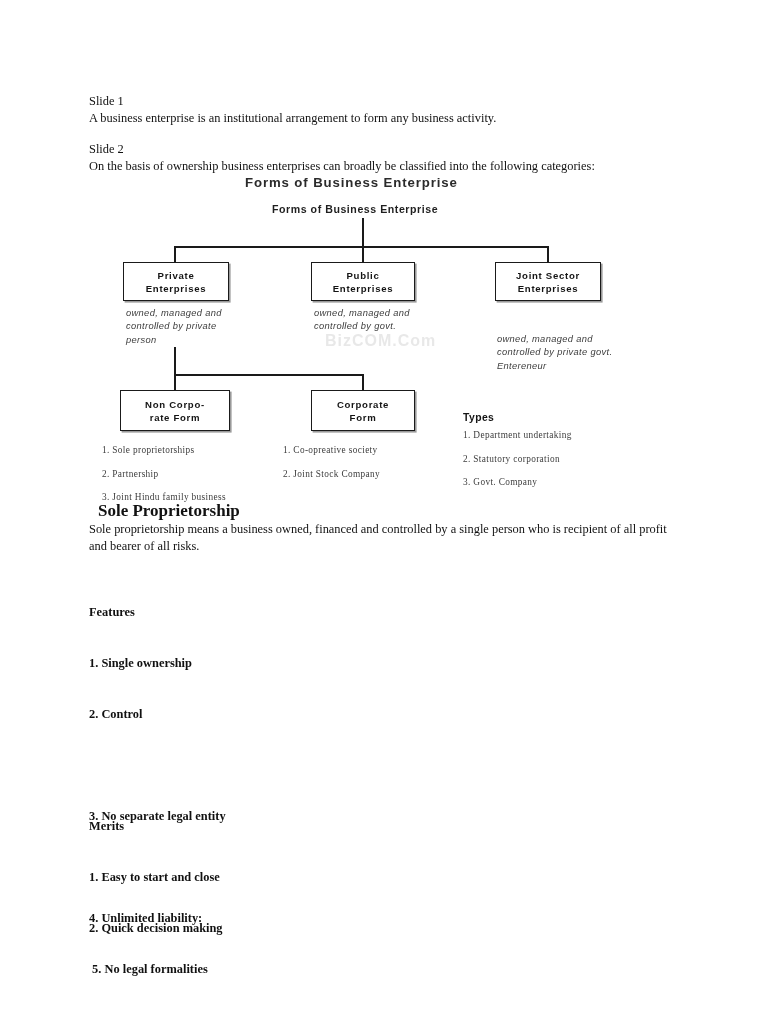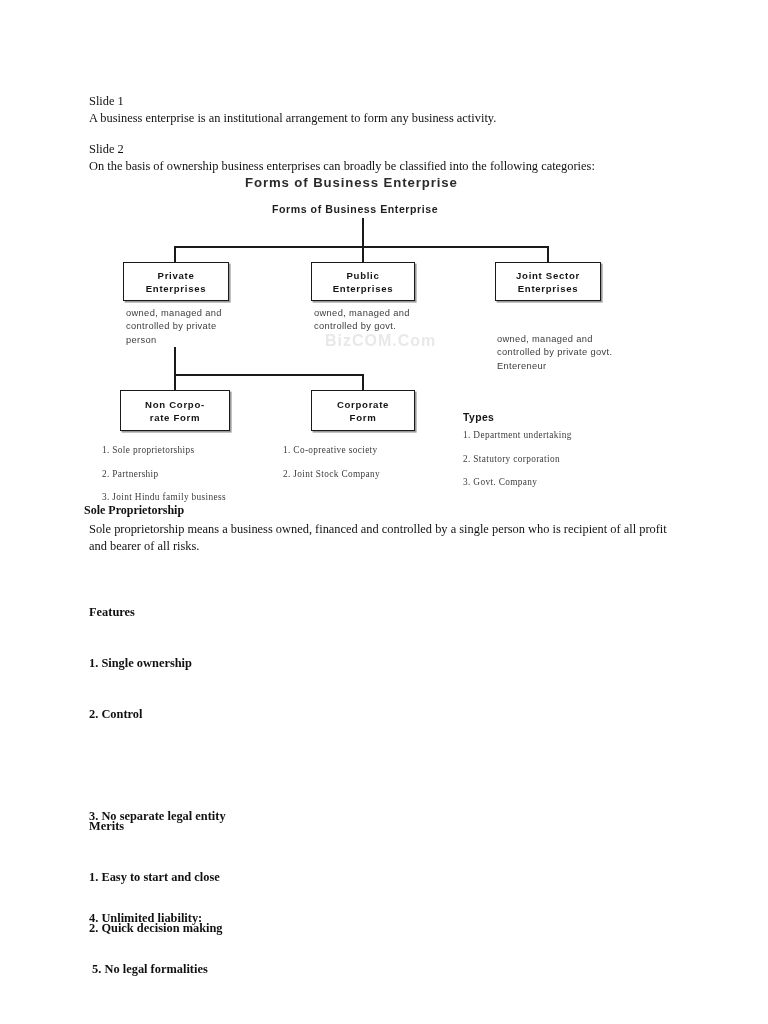--- a/index.html
+++ b/index.html
@@ -33,21 +33,21 @@
     color: #111111;
     white-space: pre-wrap;
   }
   .doc-text.bold { font-weight: bold; }
 
   #slide1-label   { left: 89px; top: 93px;  }
   #slide1-body    { left: 89px; top: 110px; width: 600px; }
   #slide2-label   { left: 89px; top: 141px; }
   #slide2-body    { left: 89px; top: 158px; width: 610px; }
 
-  #sole-heading   { left: 84px; top: 502px; font-size: 12px; }
+  #sole-heading   { left: 98px; top: 502px; font-size: 17px; }
   #sole-body      { left: 89px; top: 521px; width: 588px; }
 
   #features-block { left: 89px; top: 570px; width: 420px; }
   #merits-block   { left: 89px; top: 784px; width: 420px; }
 
   .list-line { display: block; }
   .gap-line  { display: block; height: 17px; }
 
   
   #diagram {
@@ -126,20 +126,21 @@
   #ln-corp-v   { left: 267px; top: 202px; height: 17px; }
 
   
   .dg-desc {
     position: absolute;
     font-size: 9.3px;
     line-height: 13.4px;
     color: #3c3c3c;
     letter-spacing: 0.35px;
     white-space: pre-line;
+    font-style: italic;
   }
   #desc-private { left: 31px;  top: 135px; width: 118px; }
   #desc-public  { left: 219px; top: 135px; width: 118px; }
   #desc-joint   { left: 402px; top: 135px; width: 124px; margin-top: 26px; }
 
   
   .dg-list {
     position: absolute;
     font-size: 9.3px;
     line-height: 23.5px;

